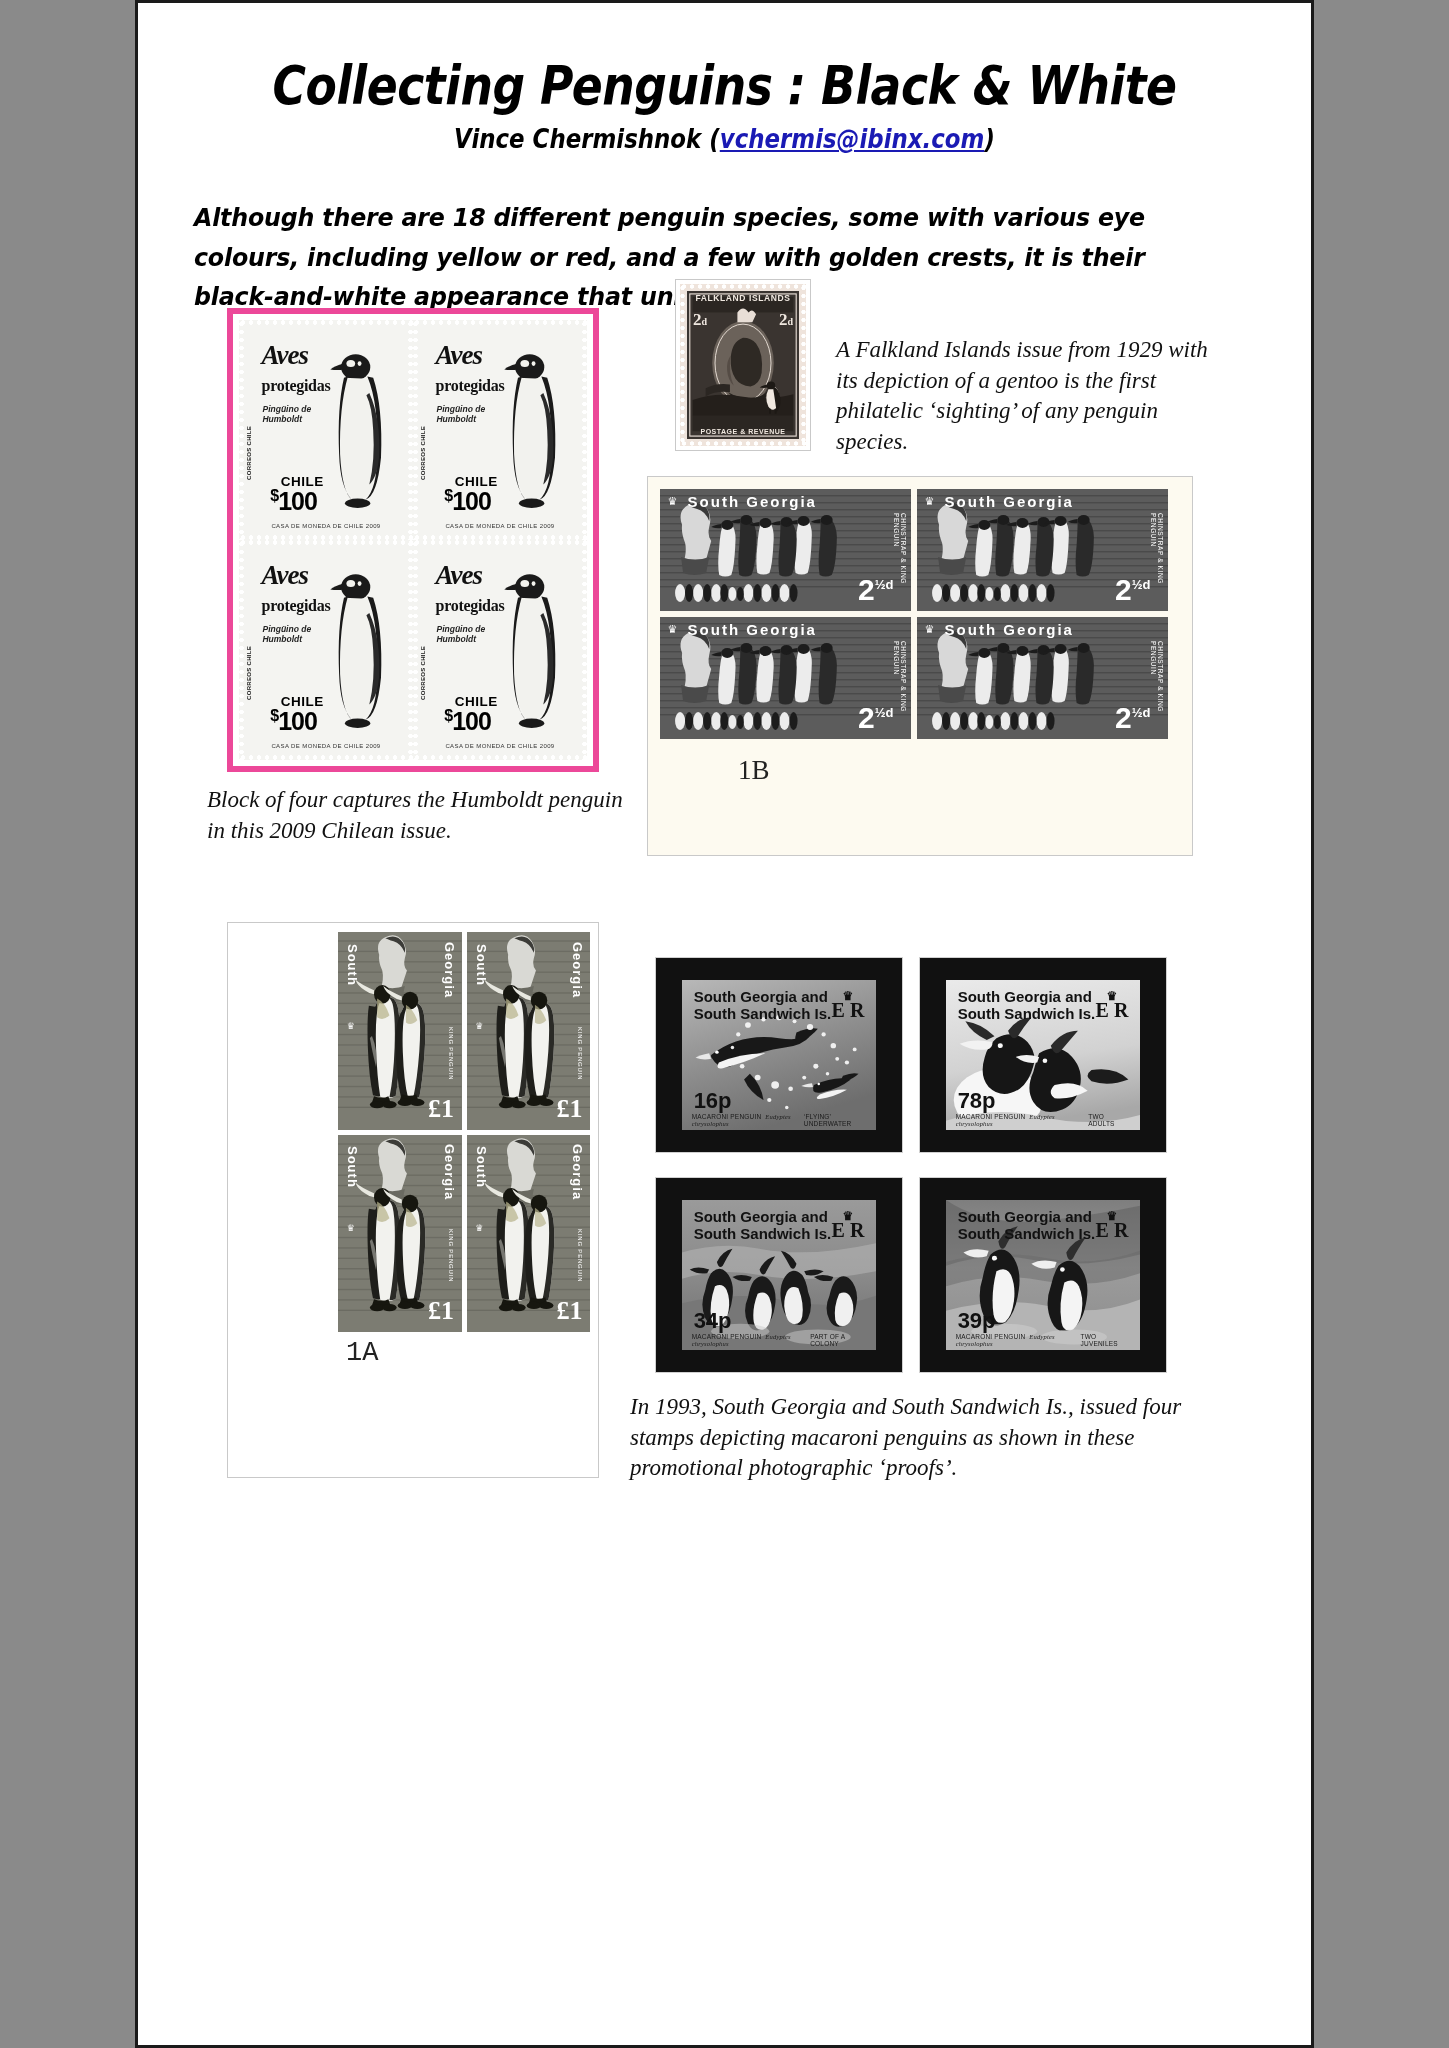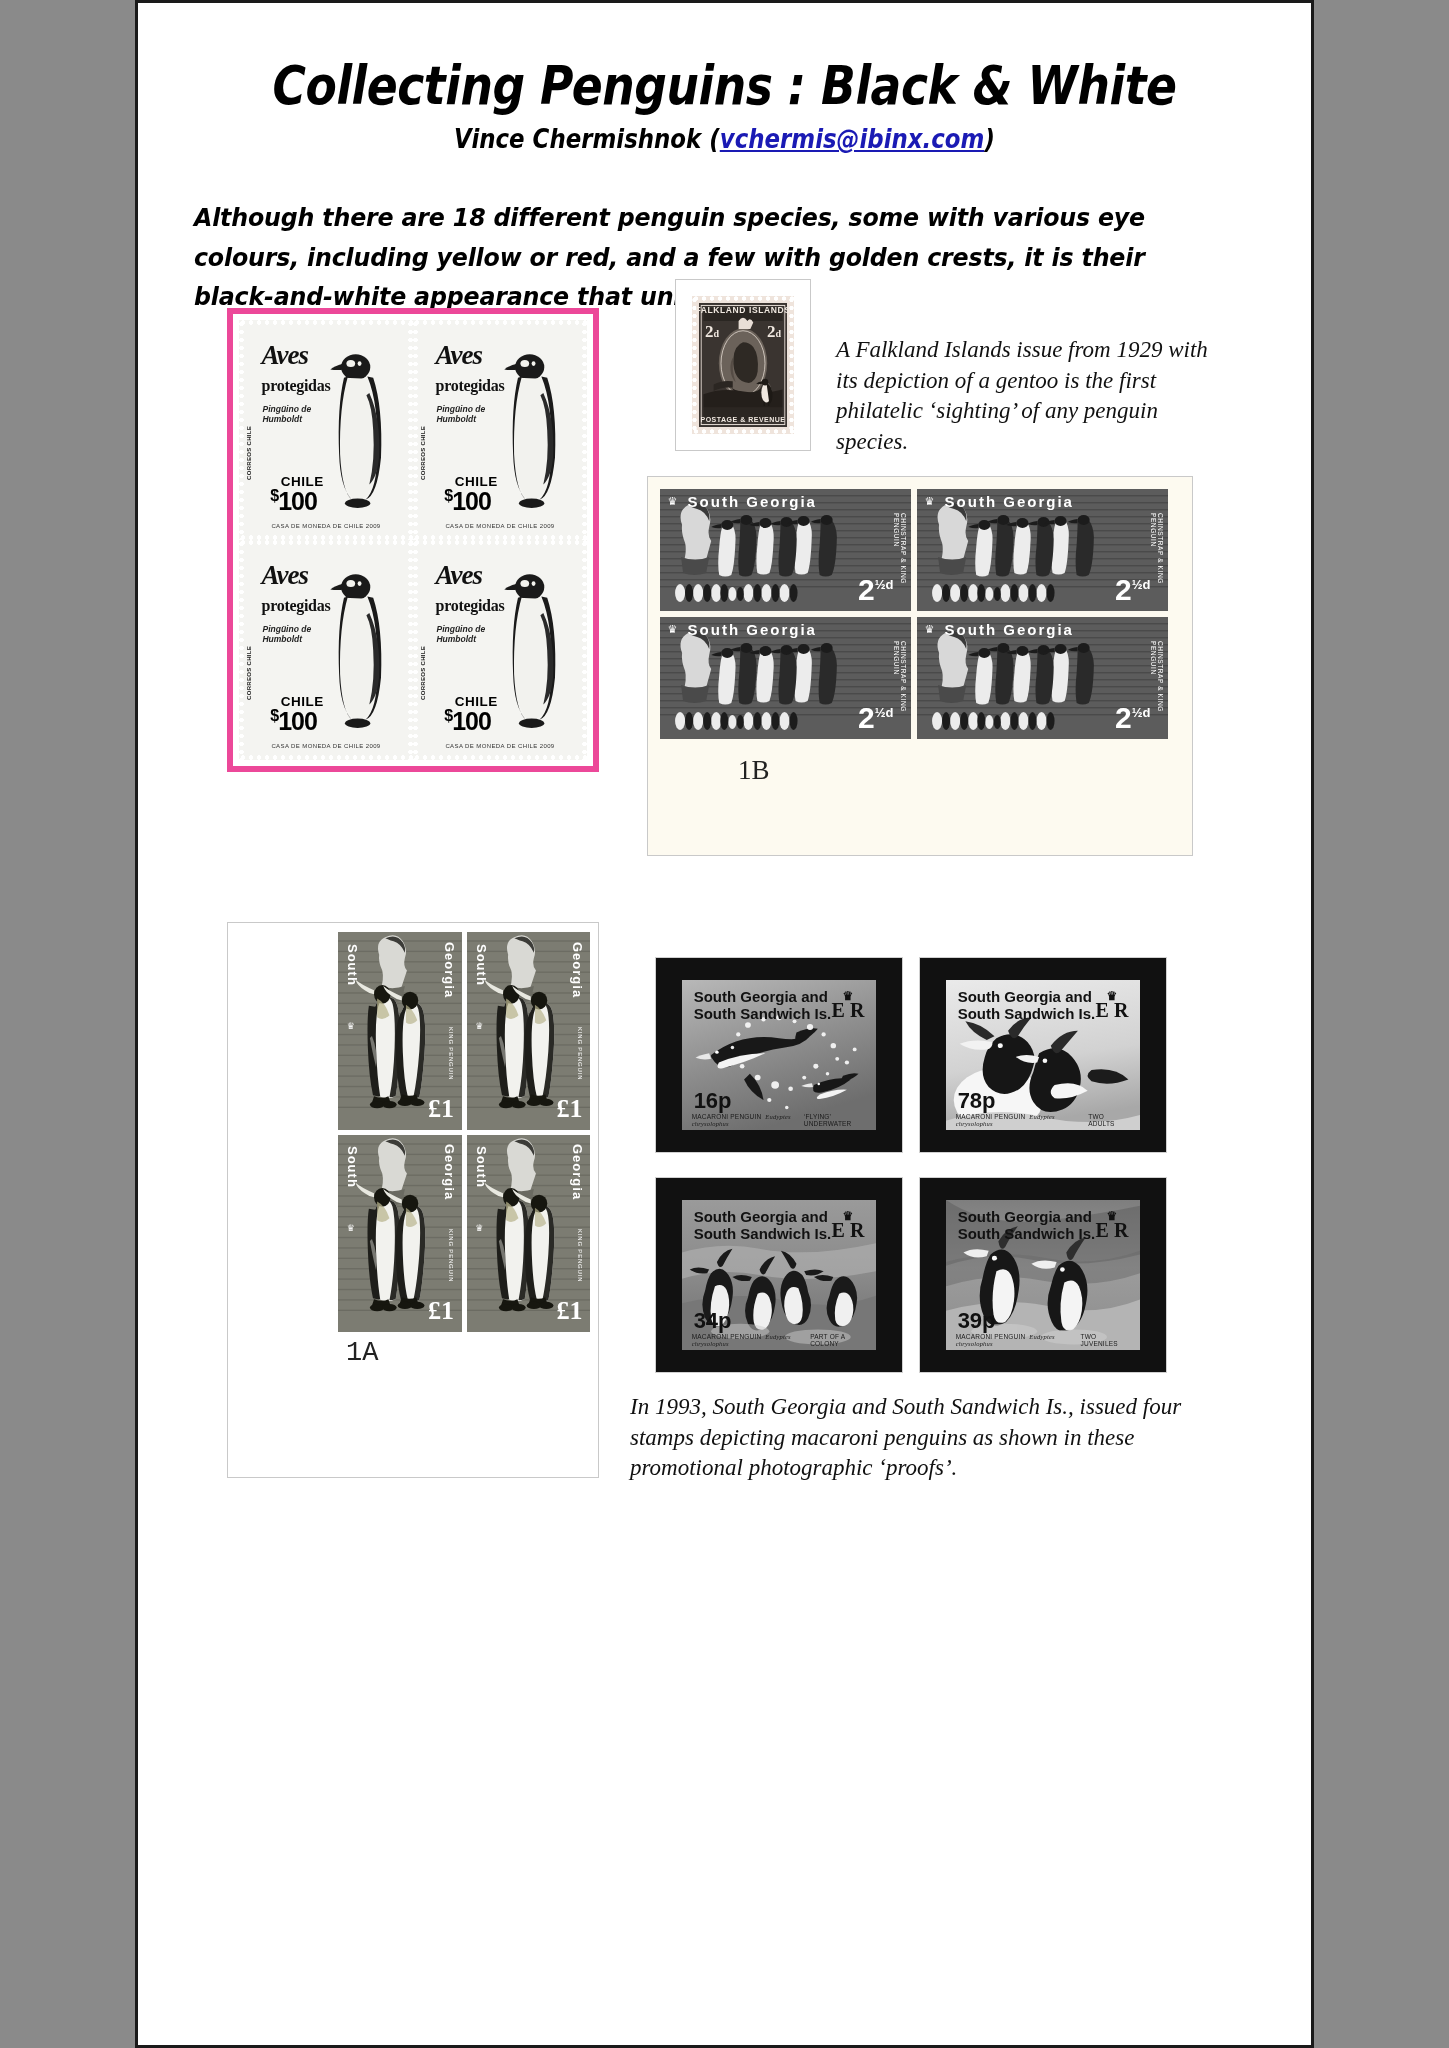--- a/index.html
+++ b/index.html
@@ -69,21 +69,21 @@
   .c-val small{font-size:16px;vertical-align:top;}
   .c-foot{position:absolute;left:0;right:0;bottom:5%;text-align:center;
     font-family:"Liberation Sans",sans-serif;font-size:6px;color:#333;letter-spacing:0.4px;}
   .c-side{position:absolute;left:4%;top:48%;font-family:"Liberation Sans",sans-serif;
     font-size:6px;font-weight:bold;color:#222;letter-spacing:0.3px;
     writing-mode:vertical-rl;transform:rotate(180deg);}
   #cap-chile{left:55px;top:768px;width:420px;}
 
   
   #falk-wrap{left:523px;top:262px;width:136px;height:172px;
-    background:#fff;border:1px solid #c9c9c9;box-sizing:border-box;padding:16px;}
+    background:#fff;border:1px solid #c9c9c9;box-sizing:border-box;padding:4px;}
   #cap-falk{left:684px;top:318px;width:375px;}
 
   
   #sg-block{left:495px;top:459px;width:546px;height:380px;
     background:#fdfaf0;border:1px solid #c9c9c9;box-sizing:border-box;}
   .sg-sheet{position:absolute;left:12px;top:12px;width:508px;height:250px;}
   .sg-grid{display:grid;grid-template-columns:1fr 1fr;grid-template-rows:1fr 1fr;
     gap:6px;width:100%;height:100%;}
   .sg-stamp{position:relative;background:#5c5c5c;overflow:hidden;}
   .sg-title{position:absolute;left:11%;top:3%;color:#fff;
@@ -256,20 +256,21 @@
           <ellipse cx="54" cy="134" rx="13" ry="4" fill="#1a1a1a"></ellipse>
         </svg>
         <div class="c-side">CORREOS CHILE</div>
         <div class="c-chile">CHILE</div>
         <div class="c-val"><small>$</small><span>100</span></div>
         <div class="c-foot">CASA DE MONEDA DE CHILE 2009</div>
       </div>
 
     </div>
   </div>
+  <div class="abs cap" id="cap-chile">Block of four captures the Humboldt penguin in this 2009 Chilean issue.</div>
 
   <div class="abs" id="falk-wrap">
     <div style="position:relative;width:100%;height:100%;background:#efe4dc;overflow:hidden;">
       <div class="perf-h" style="top:0;background-image:radial-gradient(circle at 4px 2.5px,#fff 2px,transparent 2.2px)"></div>
       <div class="perf-h" style="bottom:0;background-image:radial-gradient(circle at 4px 2.5px,#fff 2px,transparent 2.2px)"></div>
       <div class="perf-v" style="left:0;background-image:radial-gradient(circle at 2.5px 4px,#fff 2px,transparent 2.2px)"></div>
       <div class="perf-v" style="right:0;background-image:radial-gradient(circle at 2.5px 4px,#fff 2px,transparent 2.2px)"></div>
       <svg viewBox="0 0 120 152" preserveAspectRatio="none" style="position:absolute;left:7px;top:7px;width:calc(100% - 14px);height:calc(100% - 14px)">
         <rect x="0" y="0" width="120" height="152" fill="#3a3430"></rect>
         <rect x="3" y="3" width="114" height="146" fill="none" stroke="#e8ded6" stroke-width="1.2"></rect>

